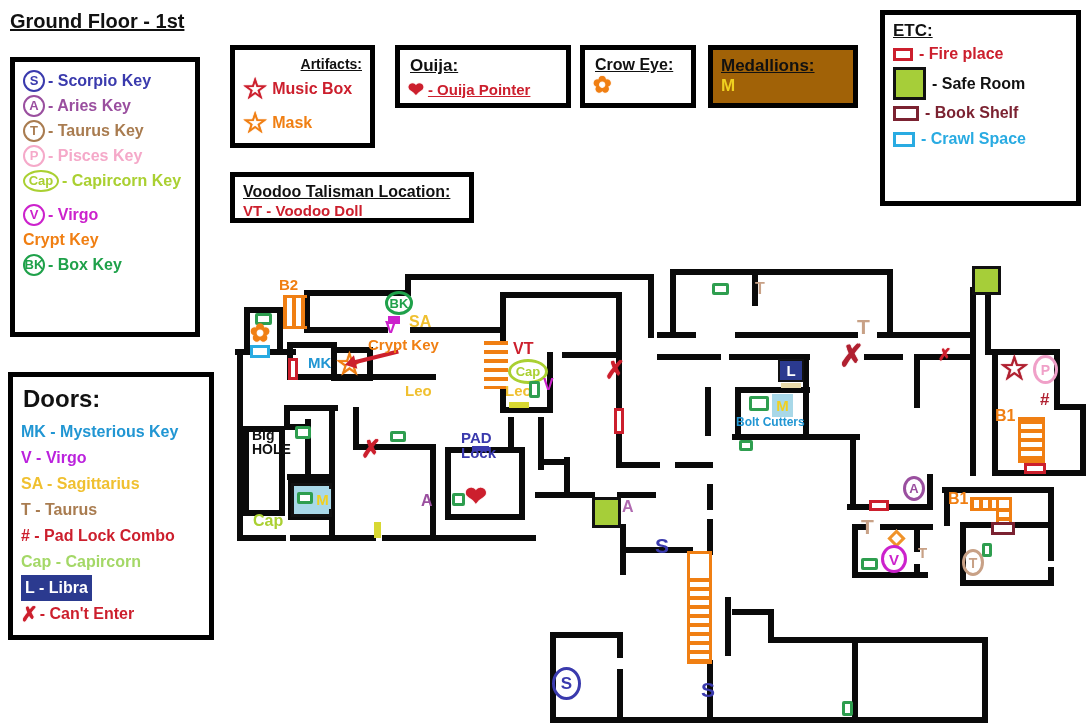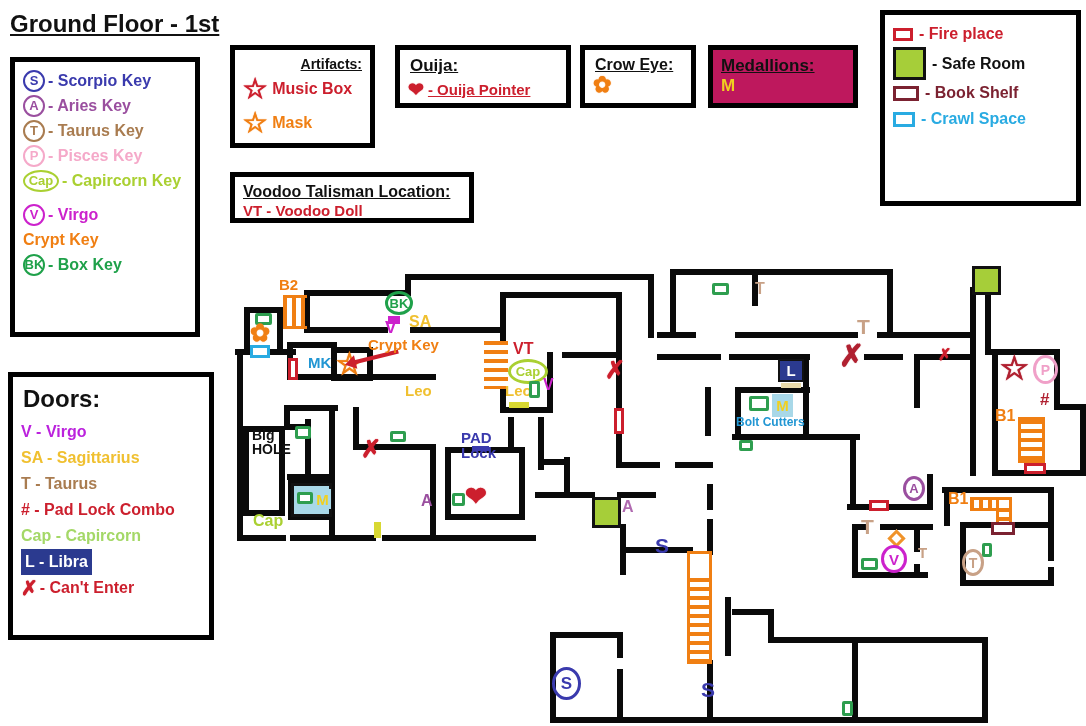--- a/index.html
+++ b/index.html
@@ -1,20 +1,20 @@
 <!DOCTYPE html>
 <html><head>
 <meta charset="utf-8">
 <style>
   html,body{margin:0;padding:0;background:#fff;}
   body{width:1086px;height:726px;position:relative;overflow:hidden;
        font-family:"Liberation Sans",sans-serif;font-weight:bold;color:#111;}
   .lbox{position:absolute;border:5px solid #000;background:#fff;padding:6px 8px;box-sizing:border-box;}
   .undl{text-decoration:underline;}
-  #title{position:absolute;left:10px;top:10px;font-size:24px;text-decoration:underline;}
+  #title{position:absolute;left:10px;top:10px;font-size:20px;text-decoration:underline;}
   
   #keysBox{left:10px;top:57px;width:190px;height:280px;}
   #keysHead{font-size:20px;margin:2px 0 4px 4px;}
   #keysHead .suffix{font-size:17px;text-decoration:none;}
   .krow{display:flex;align-items:center;font-size:16px;line-height:25px;height:25px;}
   .krow.gap{margin-top:9px;}
   .ksym{display:inline-flex;align-items:center;justify-content:center;border:2.5px solid;border-radius:50%;
         font-size:13px;margin-right:3px;box-sizing:border-box;}
   
   #doorsBox{left:8px;top:372px;width:206px;height:268px;}
@@ -118,20 +118,23 @@
         <span class="ksym" style="border-color: rgb(31, 161, 74); color: rgb(31, 161, 74); width: 22px; height: 22px;">BK</span>
         <span style="color: rgb(31, 161, 74);"> - Box Key</span>
       </div>
     </div>
 </div>
 
 <div id="doorsBox" class="lbox">
   <div id="doorsHead">Doors:</div>
   <div id="doorsList">
       <div class="drow">
+        <span style="color: rgb(33, 150, 211);">MK - Mysterious Key</span>
+      </div>
+      <div class="drow">
         <span style="color: rgb(187, 34, 221);">V - Virgo</span>
       </div>
       <div class="drow">
         <span style="color: rgb(240, 192, 48);">SA - Sagittarius</span>
       </div>
       <div class="drow">
         <span style="color: rgb(169, 124, 80);">T - Taurus</span>
       </div>
       <div class="drow">
         <span style="color: rgb(204, 31, 45);"># - Pad Lock Combo</span>
@@ -169,31 +172,32 @@
     <span class="heartg glyph" style="color: rgb(204, 31, 45);">❤</span>
     <span id="ouijaLabel" style="font-size: 15px; color: rgb(204, 31, 45); text-decoration: underline;">- Ouija Pointer</span>
   </div>
 </div>
 
 <div id="crowBox" class="lbox">
   <div id="crowHead" class="undl">Crow Eye:</div>
   <div><span class="flowerg glyph">✿</span></div>
 </div>
 
-<div id="medBox" class="lbox" style="background: #be185d;">
+<div id="medBox" class="lbox" style="background: #a16207;">
   <div id="medHead" class="undl">Medallions:</div>
   <div id="medSym" style="color: rgb(240, 208, 32);">M</div>
 </div>
 
 <div id="vooBox" class="lbox">
   <div id="vooHead" class="undl">Voodoo Talisman Location:</div>
   <div id="vooLabel" style="color: rgb(204, 31, 45);">VT - Voodoo Doll</div>
 </div>
 
 <div id="etcBox" class="lbox">
+  <div id="etcHead" class="undl">ETC:</div>
   <div id="etcList">
       <div class="erow">
         <span class="eicon i-fire"></span>
         <span style="color: rgb(204, 31, 45);">- Fire place</span>
       </div>
       <div class="erow">
         <span class="eicon i-safe"></span>
         <span style="color: rgb(17, 17, 17);">- Safe Room</span>
       </div>
       <div class="erow">

